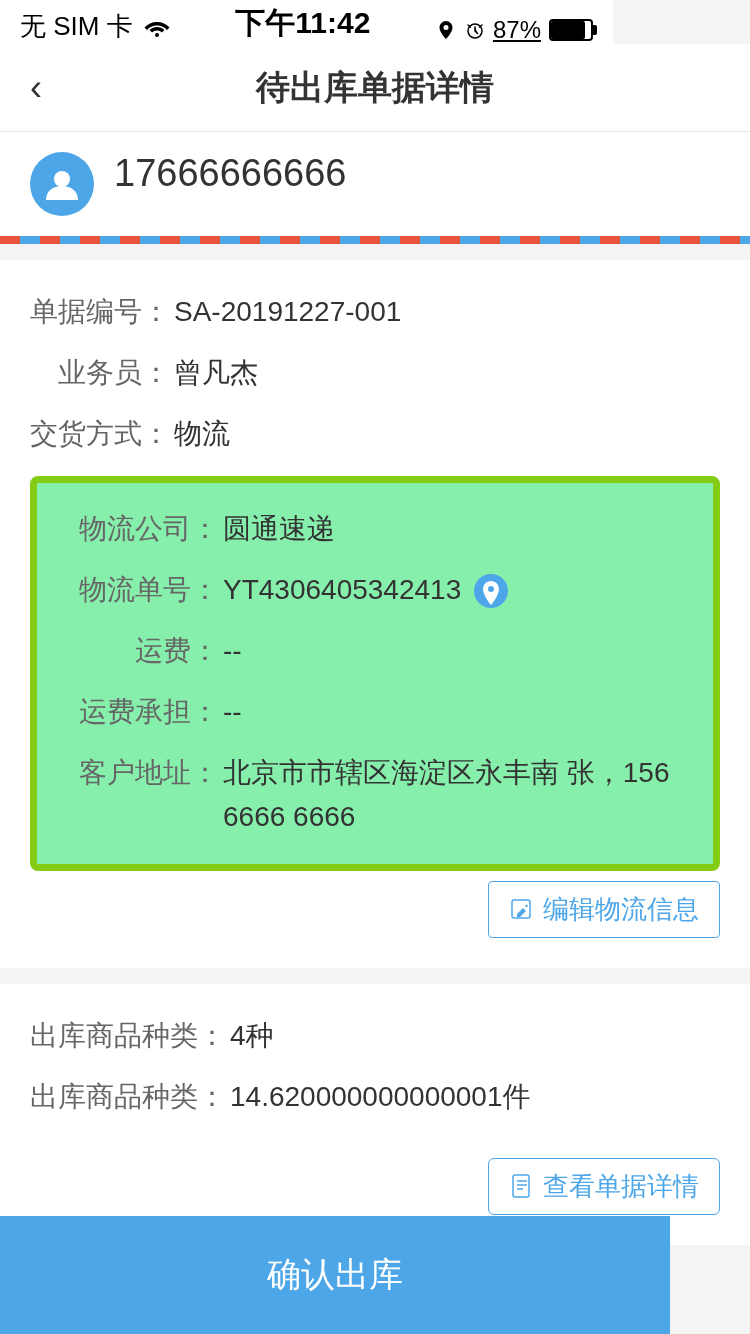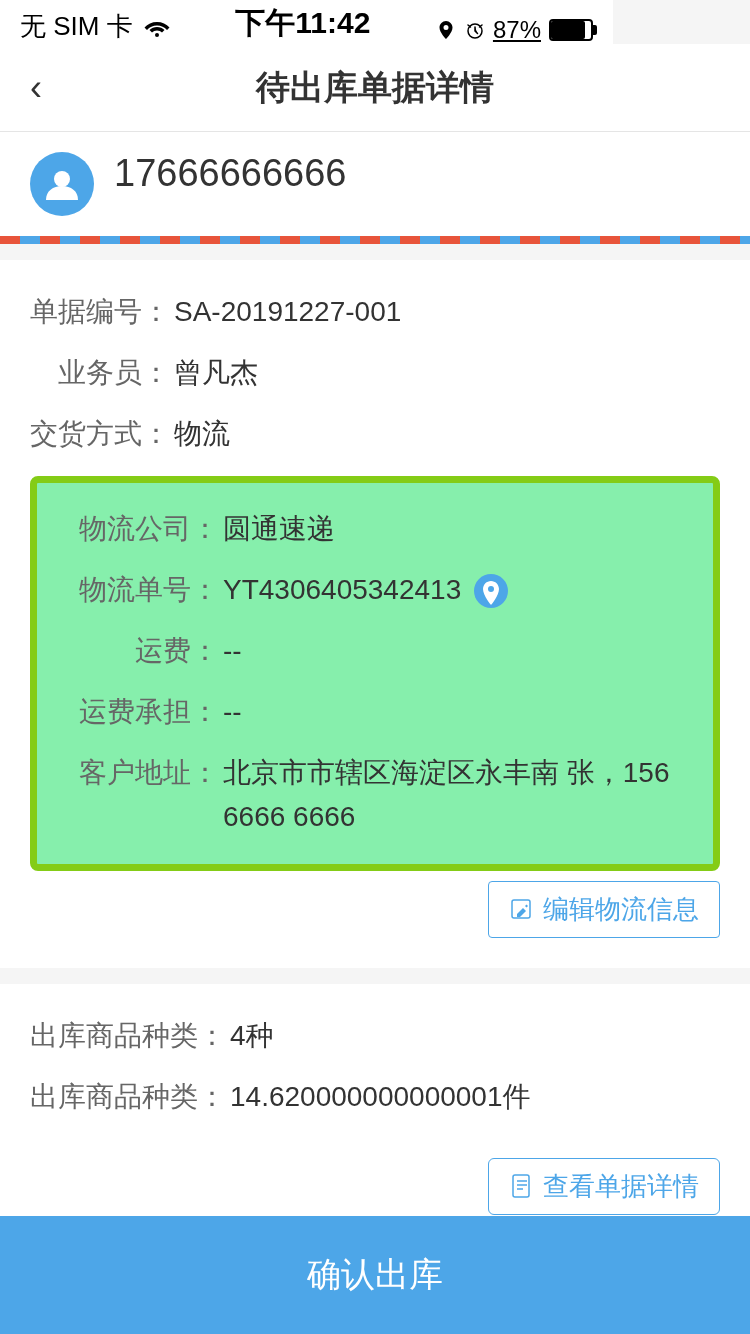--- a/index.html
+++ b/index.html
@@ -225,21 +225,21 @@
       font-size: 26px;
       cursor: pointer;
       margin-top: 22px;
     }
 
     
     .confirm-btn-container {
       position: fixed;
       bottom: 0;
       left: 0;
-      width: 750px;
+      width: 670px;
       padding: 20px 2px;
       background: #4da6e8;
     }
     .confirm-btn {
       display: block;
       width: 100%;
       text-align: center;
       color: #fff;
       font-size: 34px;
       font-weight: 500;

